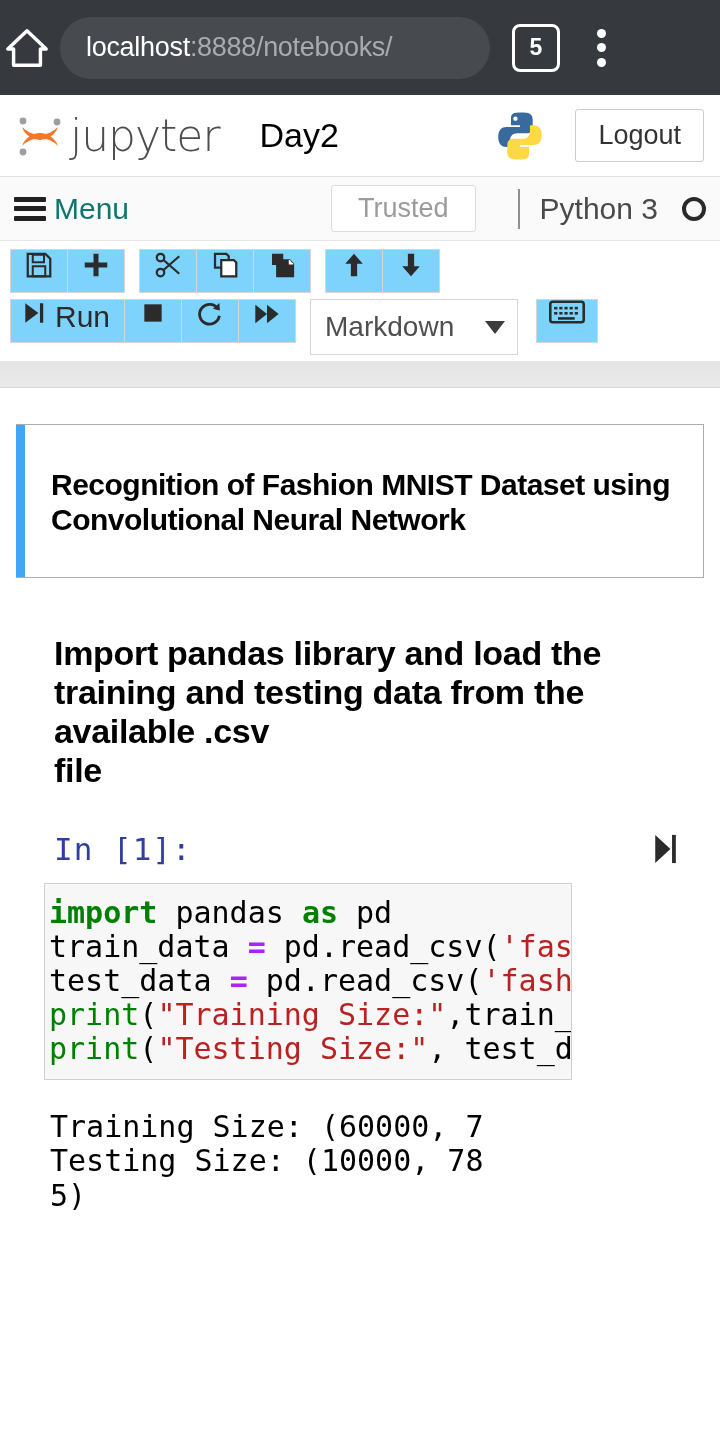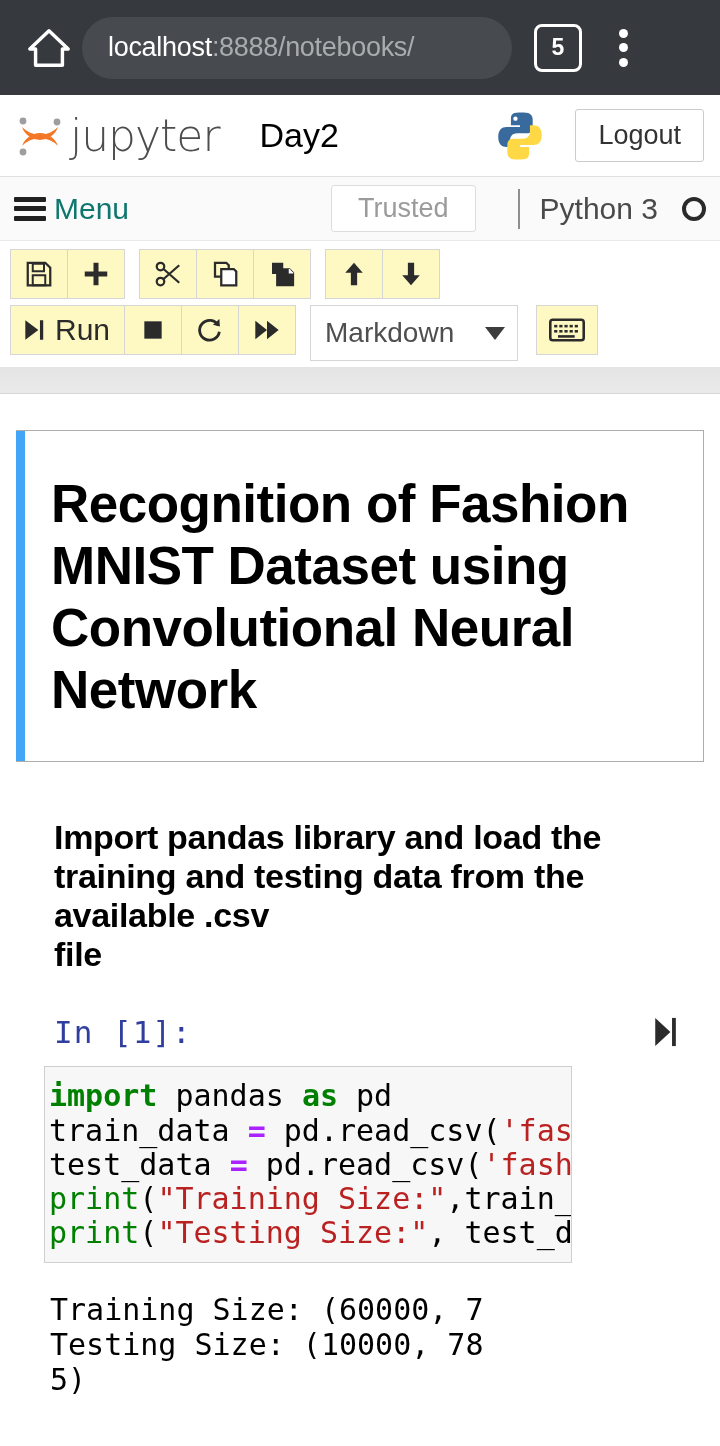--- a/index.html
+++ b/index.html
@@ -14,21 +14,21 @@
     overflow: hidden;
     position: relative;
   }
 
   
   .browser-bar {
     height: 95px;
     background: #36393d;
     display: flex;
     align-items: center;
-    padding: 0 26px;
+    padding: 0 4px;
     box-sizing: border-box;
   }
   .home-icon {
     width: 46px;
     height: 46px;
     flex: 0 0 46px;
     margin-right: 10px;
     display: flex;
     align-items: center;
     justify-content: center;
@@ -193,25 +193,24 @@
   .toolbar {
     background: #ffffff;
     padding: 8px 10px 6px 10px;
     box-sizing: border-box;
   }
   .tb-row { display: flex; align-items: flex-start; }
   .tb-row + .tb-row { margin-top: 6px; }
   .tb-group { display: flex; margin-right: 14px; }
   .tb-btn {
     min-width: 58px;
-    height: 50px;
+    height: 44px;
     border: 1px solid #d6d6d6;
-    background: #fef9c3;
-    display: flex;
-    align-items: center;
+    background: #7dd3fc;
+    display: flex;
     justify-content: center;
     box-sizing: border-box;
     padding: 0 8px;
   }
   .tb-group .tb-btn + .tb-btn { margin-left: -1px; }
   .tb-btn.run-btn { padding: 0 14px 0 10px; gap: 8px; }
   .run-label { font-size: 30px; color: #2b2b2b; font-family: "Liberation Sans", sans-serif; }
   .cell-type-select {
     width: 208px;
     height: 56px;
@@ -252,21 +251,21 @@
     background: #ffffff;
     display: flex;
   }
   .cell-bar {
     width: 9px;
     flex: 0 0 9px;
     background: #42a5f5;
   }
   .cell-inner { padding: 42px 28px 40px 26px; flex: 1 1 auto; }
   .md-h1 {
-    font-size: 53px;
+    font-size: 30px;
     line-height: 1.17;
     font-weight: bold;
     color: #000000;
     margin: 0;
     font-family: "Liberation Sans", sans-serif;
     letter-spacing: -0.5px;
   }
   .md-h2 {
     font-size: 34px;
     line-height: 1.15;

